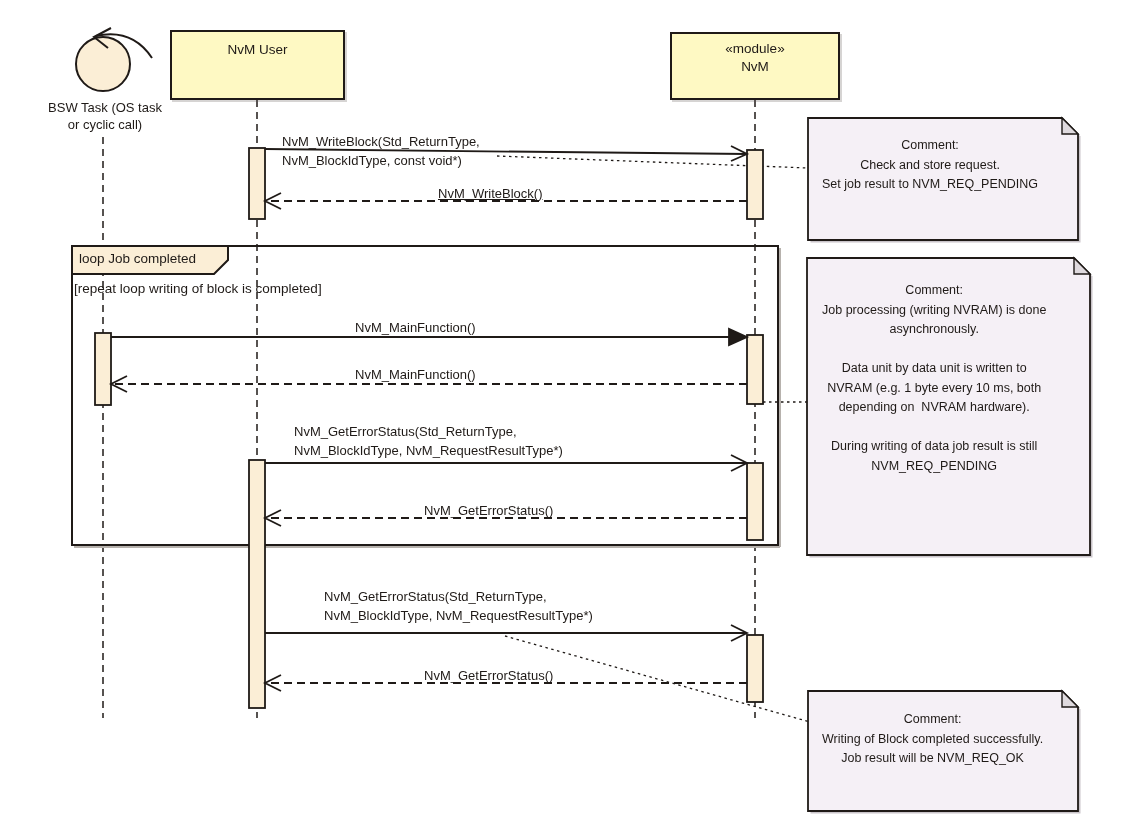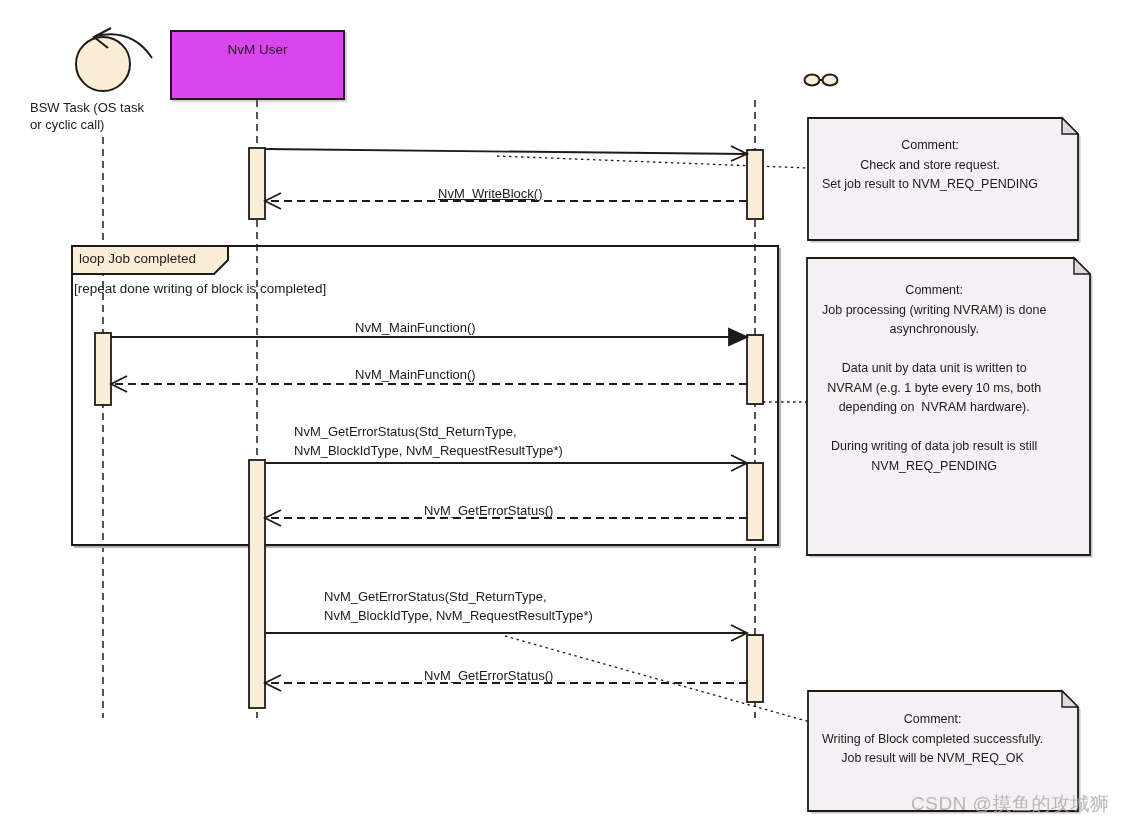--- a/index.html
+++ b/index.html
@@ -2,29 +2,29 @@
 <html><head>
 <meta charset="utf-8">
 <style>
   html,body{margin:0;padding:0;background:#ffffff;}
   .canvas{
     position:relative;width:1123px;height:825px;background:#ffffff;overflow:hidden;
     font-family:"Liberation Sans", sans-serif;color:#1F1A17;
   }
   svg.layer{position:absolute;left:0;top:0;}
   .obj-box{
-    position:absolute;box-sizing:border-box;background:#d946ef;border:2px solid #1F1A17;
+    position:absolute;box-sizing:border-box;background:#fef9c3;border:2px solid #1F1A17;
     text-align:center;font-size:13.5px;box-shadow:2px 2px 0 rgba(90,85,80,0.25);
   }
   .obj-title{padding-top:10px;}
   .stereotype{padding-top:7px;}
   .obj-name{margin-top:3px;}
   .label{position:absolute;font-size:13px;line-height:19px;white-space:pre;}
   .note-text{position:absolute;font-size:12.5px;line-height:19.5px;white-space:pre;text-align:center;}
-  .bsw-label{position:absolute;left:30px;top:99px;width:150px;
+  .bsw-label{position:absolute;left:30px;top:99px;width:150px;text-align:center;
     font-size:13px;line-height:17px;white-space:pre;}
   .loop-op{position:absolute;left:79px;top:251px;font-size:13.5px;}
   .loop-guard{position:absolute;left:74px;top:281px;font-size:13.5px;}
   .watermark{position:absolute;left:911px;top:791px;font-size:19px;letter-spacing:0.5px;
     color:#aaa6ab;opacity:0.8;}
 </style>
 </head>
 <body>
 
 <div class="canvas">
@@ -119,27 +119,33 @@
       <line x1="812" y1="80" x2="830" y2="80"></line>
       <ellipse cx="812" cy="80" rx="7.5" ry="5.5" fill="#FBEED6"></ellipse>
       <ellipse cx="830" cy="80" rx="7.5" ry="5.5" fill="#FBEED6"></ellipse>
     </g>
   </svg>
 
   <div class="obj-box obj-title" style="left:170px;top:30px;width:175px;height:70px;">
     <span>NvM User</span>
   </div>
 
+  <div class="obj-box" style="left:670px;top:32px;width:170px;height:68px;">
+    <div class="stereotype">«module»</div>
+    <div class="obj-name">NvM</div>
+  </div>
 
   <div class="bsw-label">BSW Task (OS task
 or cyclic call)</div>
 
   <div class="loop-op">loop Job completed</div>
-  <div class="loop-guard">[repeat done writing of block is completed]</div>
+  <div class="loop-guard">[repeat loop writing of block is completed]</div>
 
+  <div class="label" style="left:282px;top:132px;">NvM_WriteBlock(Std_ReturnType,
+NvM_BlockIdType, const void*)</div>
   <div class="label" style="left:438px;top:184px;text-decoration:underline;">NvM_WriteBlock()</div>
   <div class="label" style="left:355px;top:318px;">NvM_MainFunction()</div>
   <div class="label" style="left:355px;top:365px;">NvM_MainFunction()</div>
   <div class="label" style="left:294px;top:422px;">NvM_GetErrorStatus(Std_ReturnType,
 NvM_BlockIdType, NvM_RequestResultType*)</div>
   <div class="label" style="left:424px;top:501px;">NvM_GetErrorStatus()</div>
   <div class="label" style="left:324px;top:587px;">NvM_GetErrorStatus(Std_ReturnType,
 NvM_BlockIdType, NvM_RequestResultType*)</div>
   <div class="label" style="left:424px;top:666px;">NvM_GetErrorStatus()</div>
 
@@ -153,15 +159,14 @@
 Data unit by data unit is written to
 NVRAM (e.g. 1 byte every 10 ms, both
 depending on  NVRAM hardware).
 
 During writing of data job result is still
 NVM_REQ_PENDING</div>
   <div class="note-text" style="left:822px;top:710px;">Comment:
 Writing of Block completed successfully.
 Job result will be NVM_REQ_OK</div>
 
-  <div class="watermark">CSDN @摸鱼的攻城狮</div>
 
 </div>
 
 </body></html>

